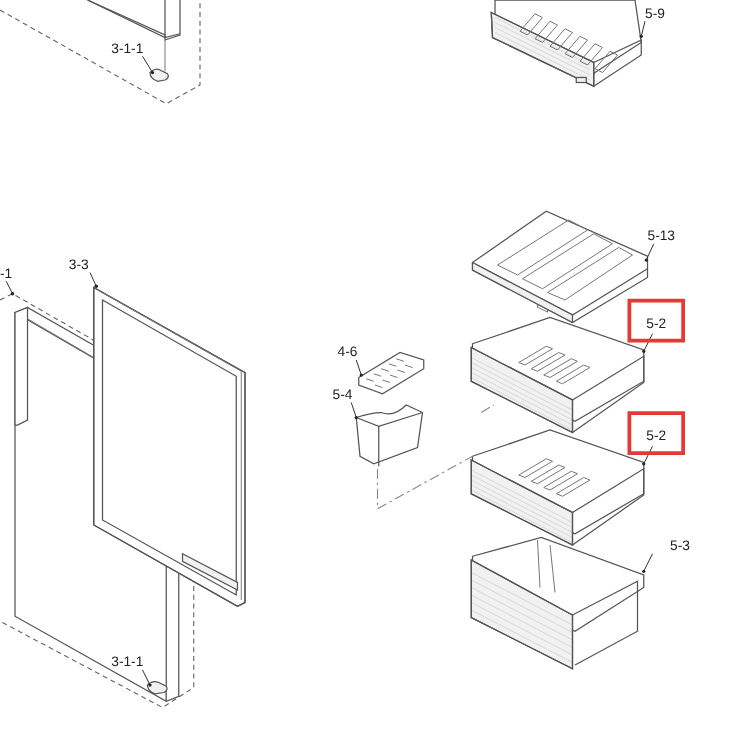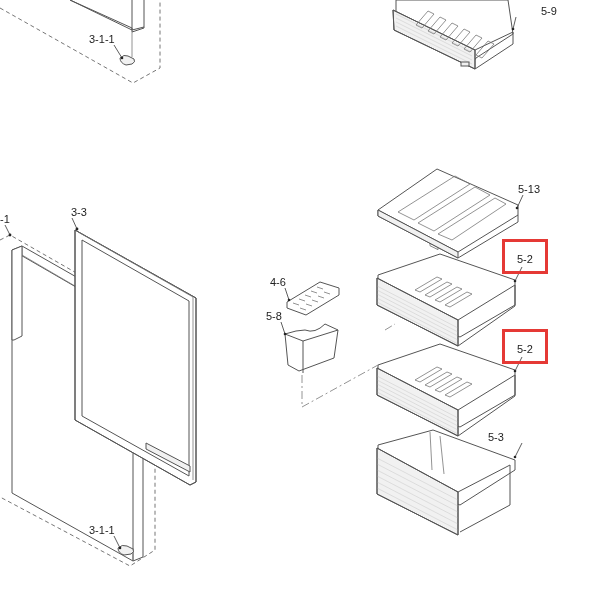--- a/index.html
+++ b/index.html
@@ -160,27 +160,27 @@
       <circle class="dot" cx="285" cy="334" r="1.3"></circle>
       <path class="leader" d="M281,322 L285,334"></path>
     </g>
 
     <path class="dashdot" d="M302,375 L302,407 L378,365"></path>
     <path class="dashdot" d="M385,330 L395,324"></path>
   </svg>
 
   
   <span class="part-label" style="left:89px; top:33px;">3-1-1</span>
-  <span class="part-label" style="left:516px; top:5px;margin-left:25px;">5-9</span>
+  <span class="part-label" style="left:516px; top:5px;">5-9</span>
   <span class="part-label" style="left:0px; top:213px;">-1</span>
-  <span class="part-label" style="left:71px; top:206px;">3-3</span>
+  <span class="part-label" style="left:55px; top:206px;">3-3</span>
   <span class="part-label" style="left:518px; top:183px;">5-13</span>
   <span class="part-label" style="left:517px; top:253px;">5-2</span>
   <span class="part-label" style="left:270px; top:276px;">4-6</span>
-  <span class="part-label" style="left:266px; top:310px;">5-8</span>
+  <span class="part-label" style="left:266px; top:310px;">5-4</span>
   <span class="part-label" style="left:517px; top:343px;">5-2</span>
-  <span class="part-label" style="left:488px; top:431px;">5-3</span>
+  <span class="part-label" style="left:536px; top:431px;">5-3</span>
   <span class="part-label" style="left:89px; top:524px;">3-1-1</span>
 
   
   <div class="highlight-box" style="left:502px; top:239px; width:46px; height:35px;"></div>
   <div class="highlight-box" style="left:502px; top:329px; width:46px; height:35px;"></div>
 </div>
 
 </body></html>

